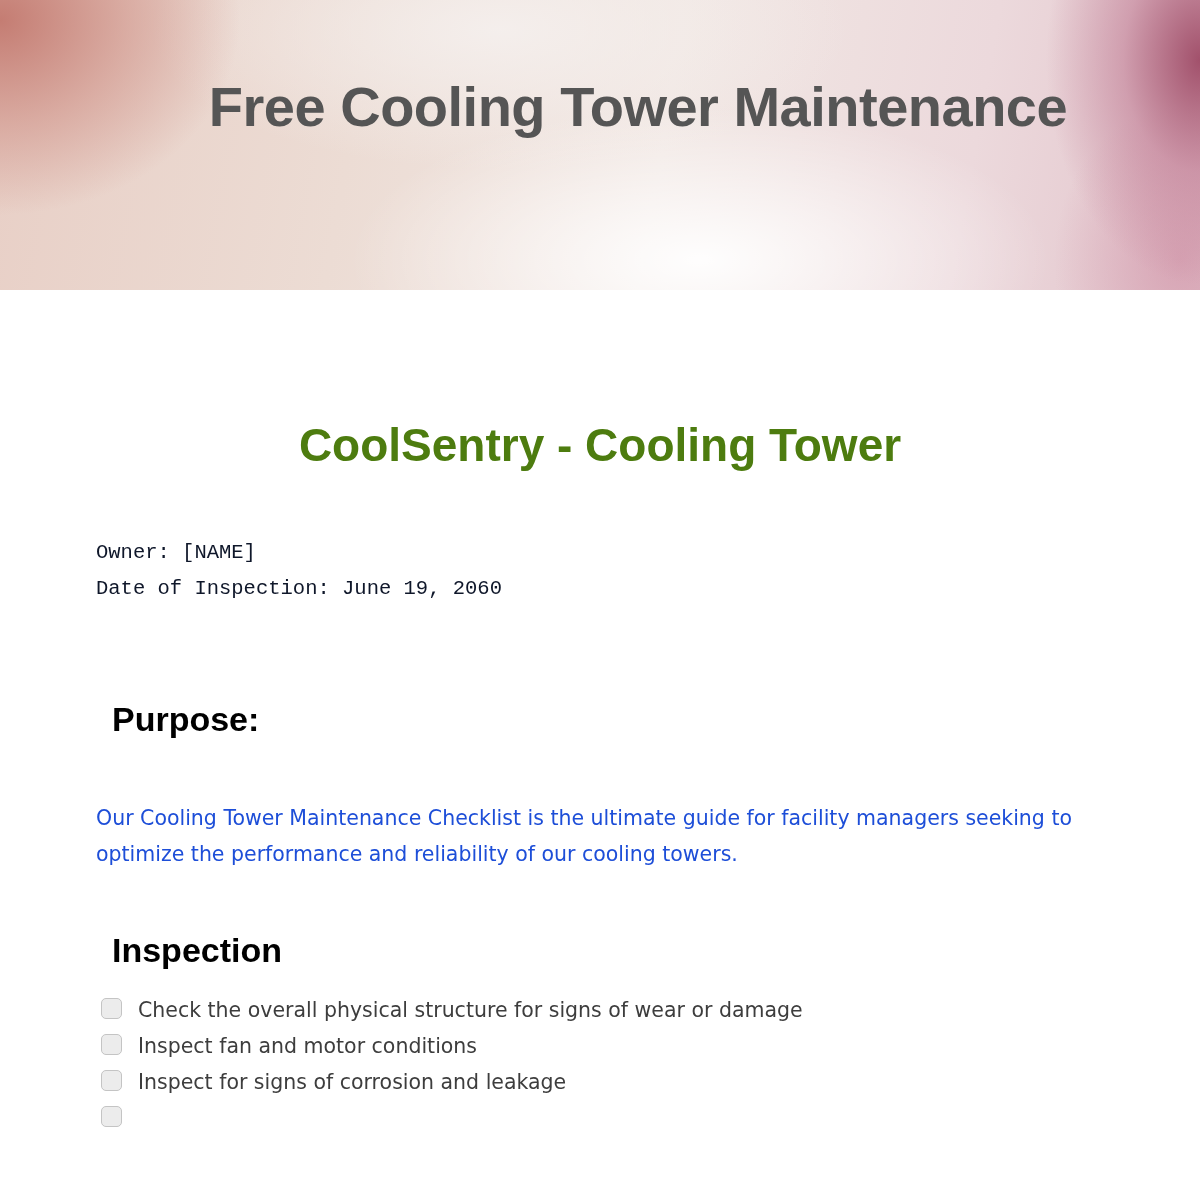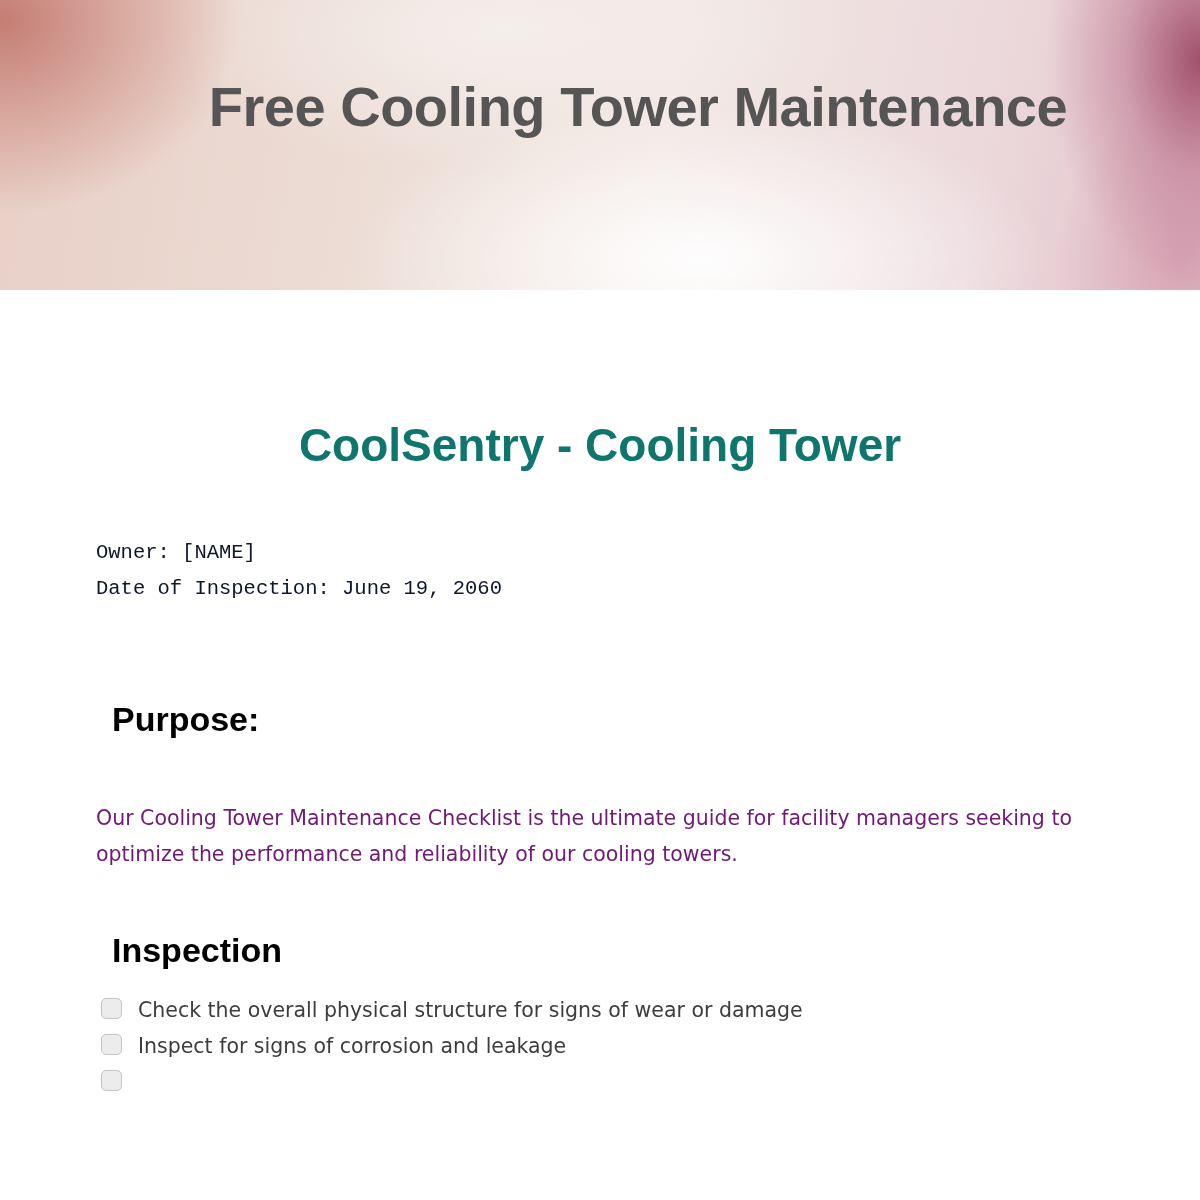--- a/index.html
+++ b/index.html
@@ -24,35 +24,35 @@
       font-size: 56px; letter-spacing: -0.5px; color: #555555;
     }
     .banner-subtitle {
       position: absolute; left: 0; right: 0; top: 145px;
       text-align: center; padding-left: 32px;
       font-weight: bold; font-size: 20px; color: #555555;
     }
 
     .doc-title {
       position: absolute; left: 0; right: 0; top: 418px;
-      text-align: center; font-weight: bold; font-size: 46px; color: #0f766e;
+      text-align: center; font-weight: bold; font-size: 46px; color: #4d7c0f;
     }
 
     .meta { position: absolute; left: 96px; top: 535px; }
     .meta-line { font-size: 22px; line-height: 36px; color: #0f172a; font-family: Liberation Mono, monospace; font-size: 20.5px; }
 
     .section-heading {
       position: absolute; left: 96px; font-weight: bold; font-size: 34px; color: #000000; margin-left: 16px;
     }
     .purpose-heading { top: 700px; }
     .inspection-heading { top: 931px; }
 
     .purpose-text {
       position: absolute; left: 96px; top: 800px; width: 1000px;
-      font-family: "DejaVu Sans", sans-serif; font-size: 20.5px; line-height: 36px; color: #701a75;
+      font-family: "DejaVu Sans", sans-serif; font-size: 20.5px; line-height: 36px; color: #1d4ed8;
     }
 
     .checklist { position: absolute; left: 101px; top: 998px; list-style: none; }
     .check-item { display: flex; align-items: flex-start; height: 36px; }
     .checkbox {
       width: 21px; height: 21px; border: 1.5px solid #c4c4c4; border-radius: 5px;
       background: #ececec; margin-right: 16px; flex-shrink: 0;
     }
     .check-label { font-family: "DejaVu Sans", sans-serif; font-size: 20.5px; color: #3d3d3d; }
   </style>
@@ -76,19 +76,23 @@
 
   <h3 class="section-heading inspection-heading">Inspection</h3>
 
   <ul class="checklist">
     <li class="check-item">
       <span class="checkbox"></span>
       <span class="check-label">Check the overall physical structure for signs of wear or damage</span>
     </li>
     <li class="check-item">
       <span class="checkbox"></span>
+      <span class="check-label">Inspect fan and motor conditions</span>
+    </li>
+    <li class="check-item">
+      <span class="checkbox"></span>
       <span class="check-label">Inspect for signs of corrosion and leakage</span>
     </li>
     <li class="check-item">
       <span class="checkbox"></span>
     </li>
   </ul>
 </main>
 
 </body></html>

